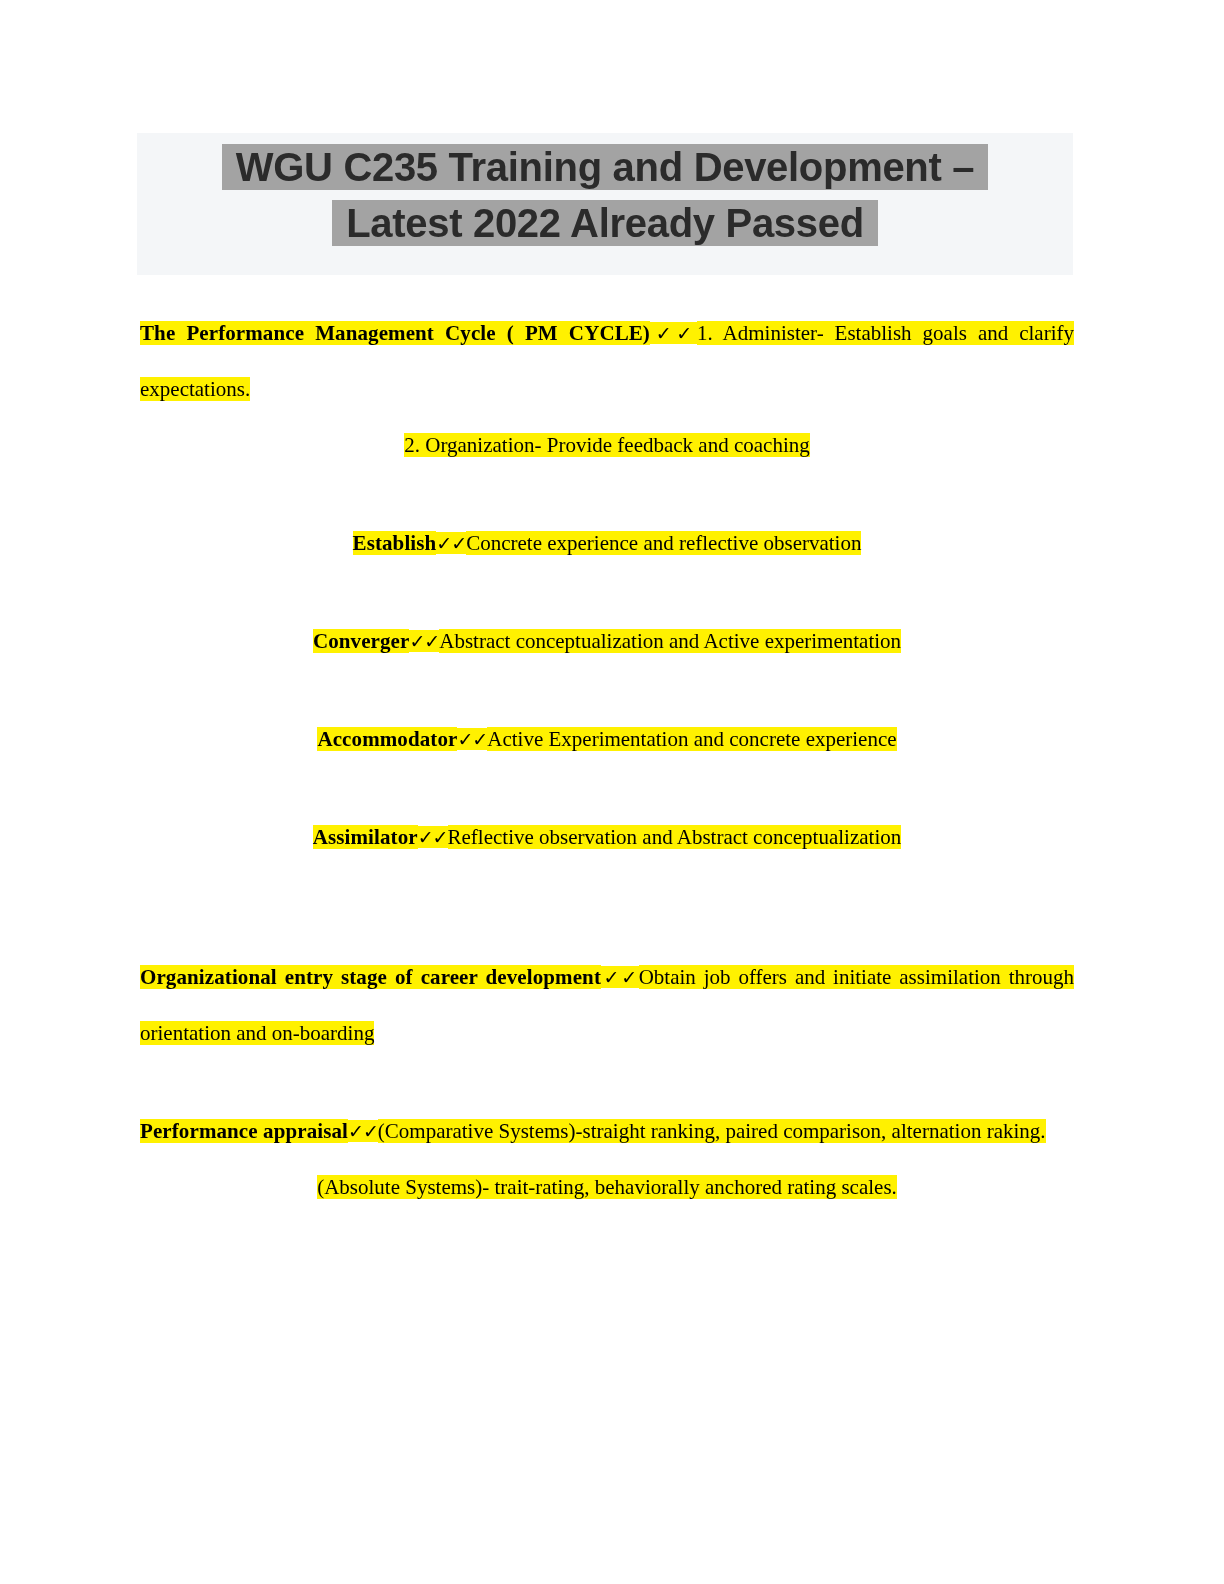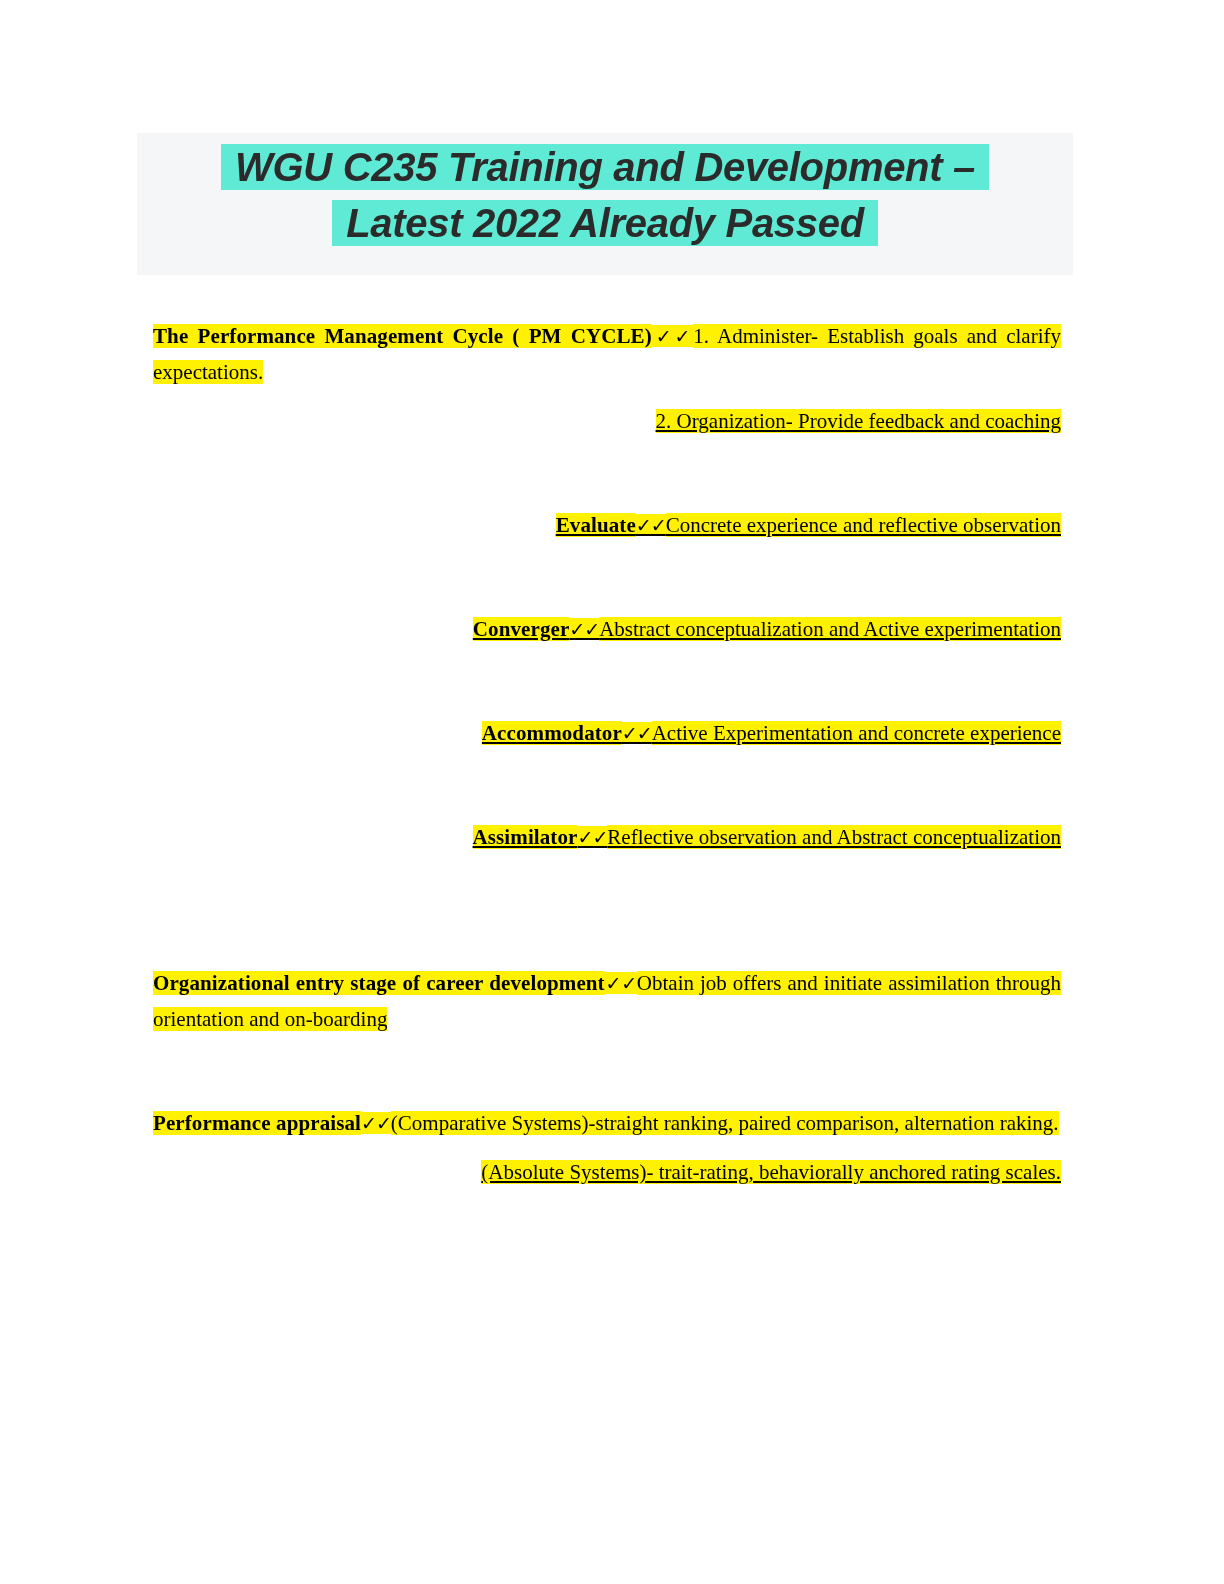--- a/index.html
+++ b/index.html
@@ -35,39 +35,38 @@
   }
   .title-line {
     font-family: "Liberation Sans", sans-serif;
     font-weight: bold;
     font-size: 40px;
     line-height: 56px;
     color: #2b2b2b;
     letter-spacing: -0.3px;
   }
   .title-line span.hl {
-    background: #5eead4;
+    background: #a3a3a3;
     padding: 1px 14px;
-    font-style: italic;
   }
   
   .content {
     position: absolute;
     left: 140px;
     top: 305px;
     width: 934px;
   }
   .para {
     font-size: 21px;
-    line-height: 36px;
-    margin: 13px;
+    line-height: 56px;
+    margin: 0;
     text-align: justify;
     text-justify: inter-word;
   }
-  .para.nojust { text-align: right; text-decoration: underline; }
+  .para.nojust { text-align: center; }
   .hl {
     background: #fff100;
   }
   .term {
     font-family: "Liberation Serif", serif;
     font-weight: bold;
     font-stretch: condensed;
     letter-spacing: 0.1px;
   }
   .check {
@@ -90,21 +89,21 @@
 
   <div class="content">
 
     <div>
       <p class="para"><span class="hl term">The Performance Management Cycle ( PM CYCLE)</span><span class="hl check">✓✓</span><span class="hl">1. Administer- Establish goals and clarify expectations.</span></p>
       <p class="para nojust"><span class="hl">2. Organization- Provide feedback and coaching</span></p>
     </div>
     <div class="gap-md"></div>
 
     <div>
-      <p class="para nojust"><span class="hl term">Evaluate</span><span class="hl check">✓✓</span><span class="hl">Concrete experience and reflective observation</span></p>
+      <p class="para nojust"><span class="hl term">Establish</span><span class="hl check">✓✓</span><span class="hl">Concrete experience and reflective observation</span></p>
     </div>
     <div class="gap-md"></div>
 
     <div>
       <p class="para nojust"><span class="hl term">Converger</span><span class="hl check">✓✓</span><span class="hl">Abstract conceptualization and Active experimentation</span></p>
     </div>
     <div class="gap-md"></div>
 
     <div>
       <p class="para nojust"><span class="hl term">Accommodator</span><span class="hl check">✓✓</span><span class="hl">Active Experimentation and concrete experience</span></p>

